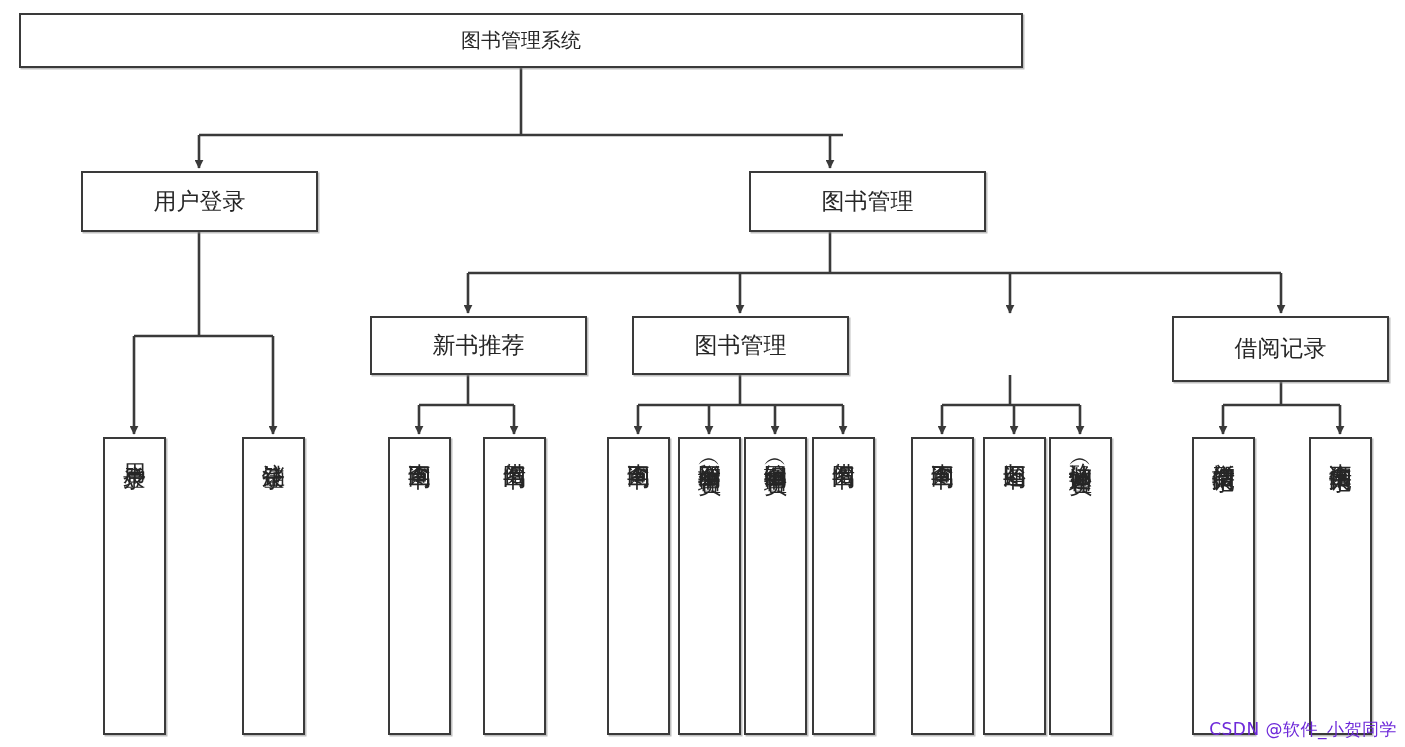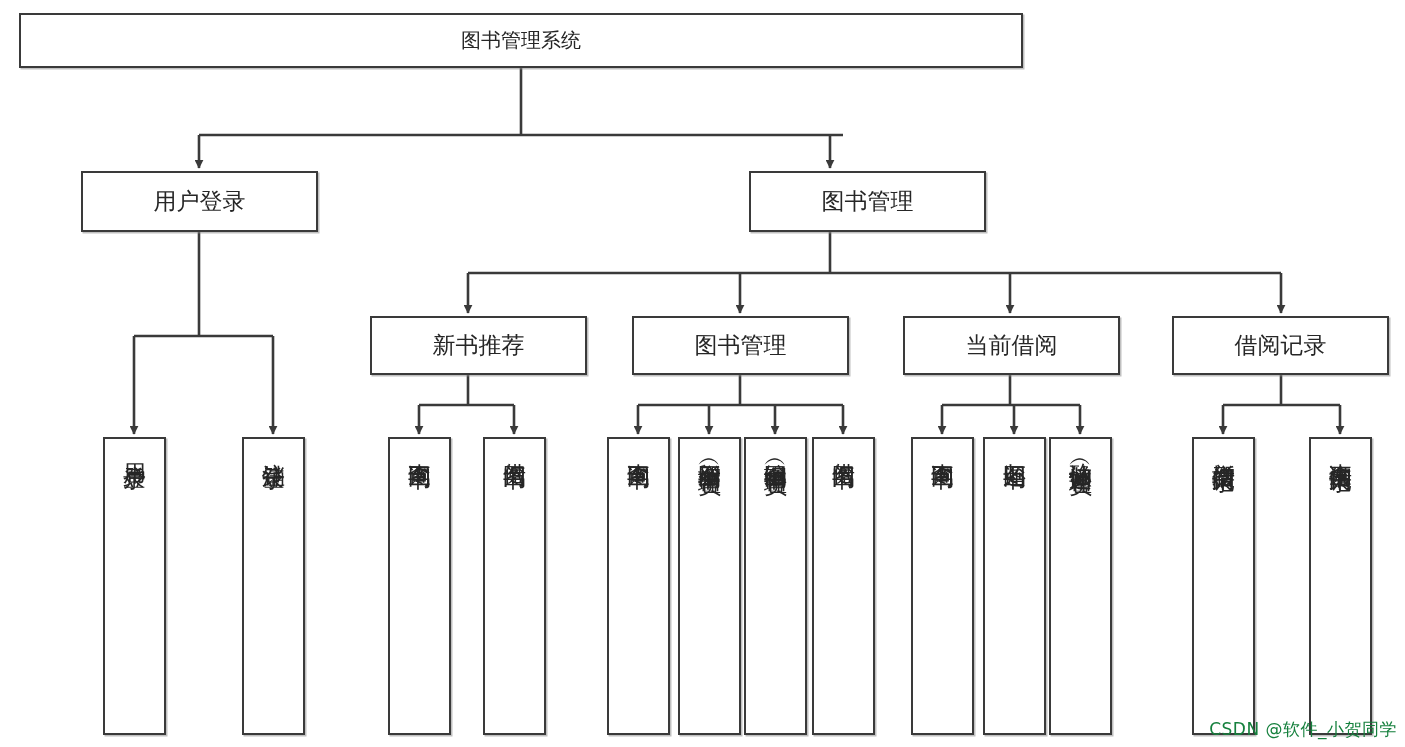--- a/index.html
+++ b/index.html
@@ -61,21 +61,21 @@
     font-size: 23px;
     letter-spacing: 1.5px;
     line-height: 1;
     white-space: nowrap;
   }
   #watermark {
     position: absolute;
     right: 8px;
     bottom: 6px;
     font-size: 17px;
-    color: #15803d;
+    color: #6d28d9;
     white-space: nowrap;
     letter-spacing: 0.5px;
   }
 </style>
 </head>
 <body>
 
 <div id="diagram-root">
 
   <svg id="edge-layer" viewBox="0 0 1405 747" xmlns="http://www.w3.org/2000/svg">
@@ -138,24 +138,21 @@
   <div class="node h" style="left:749px; top:171px; width:237px; height:61px;">
     <span class="label">图书管理</span>
   </div>
 
   <div class="node h" style="left:370px; top:316px; width:217px; height:59px;">
     <span class="label">新书推荐</span>
   </div>
   <div class="node h" style="left:632px; top:316px; width:217px; height:59px;">
     <span class="label">图书管理</span>
   </div>
-  <div class="node h" style="left:903px; top:316px; width:217px; height:59px;">
-    <span class="label">当前借阅</span>
-  </div>
-  <div class="node h" style="left:1172px; top:316px; width:217px; height:59px;">
+  <div class="node h" style="left:1172px; top:316px; width:217px; height:66px;">
     <span class="label">借阅记录</span>
   </div>
 
   <div class="node v" style="left:103px; top:437px; width:63px; height:298px;">
     <span class="label">用户登录</span>
   </div>
   <div class="node v" style="left:242px; top:437px; width:63px; height:298px;">
     <span class="label">注销登录</span>
   </div>
   <div class="node v" style="left:388px; top:437px; width:63px; height:298px;">

